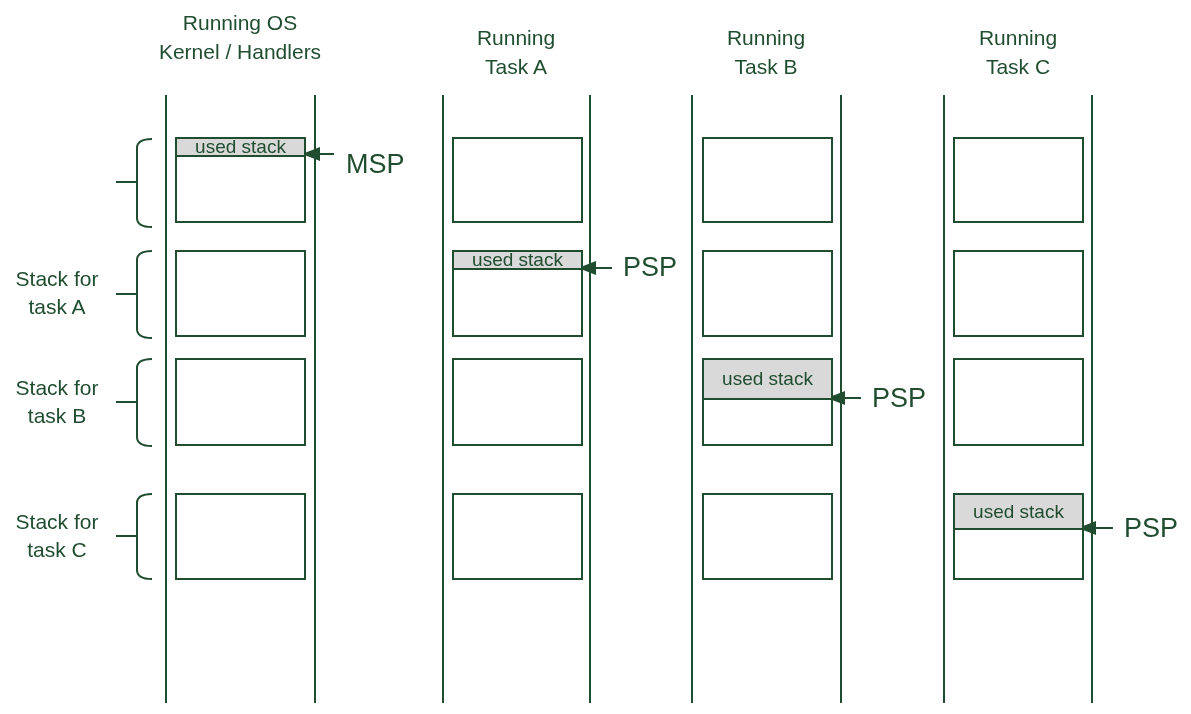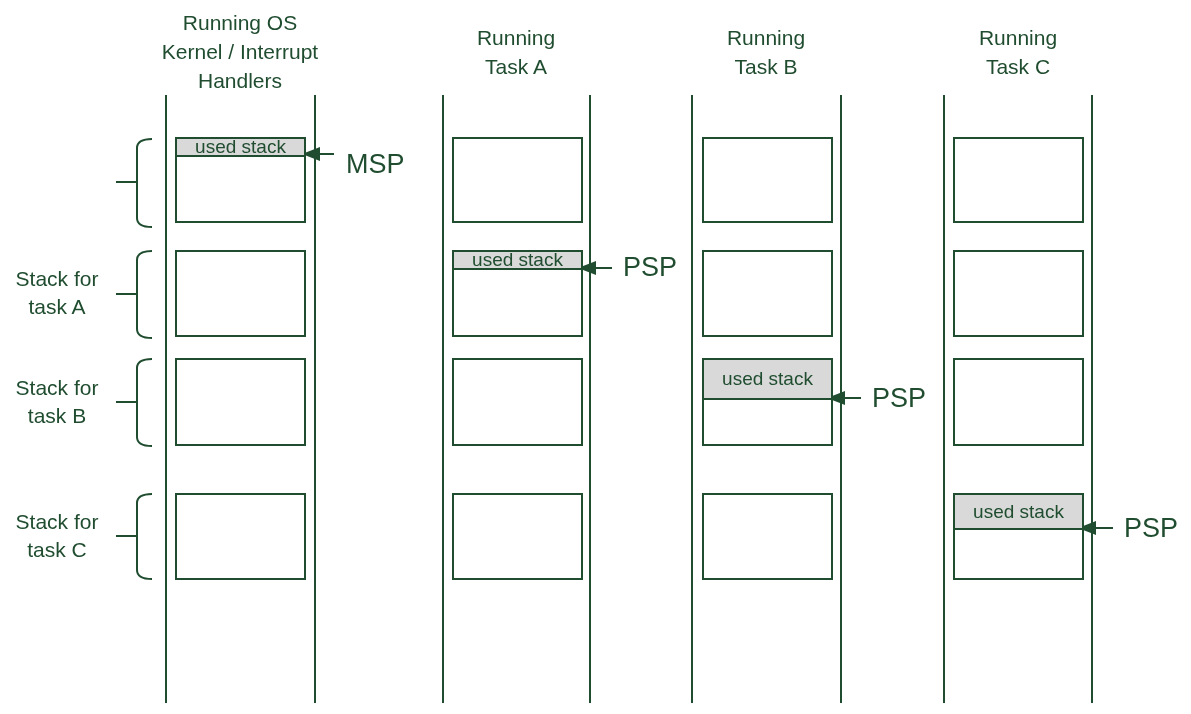--- a/index.html
+++ b/index.html
@@ -103,22 +103,21 @@
       <polygon class="gf" points="827,398 845,391 845,405"></polygon>
     </g>
     <g>
       <line class="gl" x1="1095" y1="528" x2="1113" y2="528"></line>
       <polygon class="gf" points="1078,528 1096,521 1096,535"></polygon>
     </g>
   </svg>
 
   <div class="col-header" style="left:130px; top:8px; width:220px;">
     <div>Running OS</div>
-    <div>Kernel / Interrupt</div>
-    <div>Handlers</div>
+    <div>Kernel / Handlers</div>
   </div>
   <div class="col-header" style="left:436px; top:23px; width:160px;">
     <div>Running</div>
     <div>Task A</div>
   </div>
   <div class="col-header" style="left:686px; top:23px; width:160px;">
     <div>Running</div>
     <div>Task B</div>
   </div>
   <div class="col-header" style="left:938px; top:23px; width:160px;">

